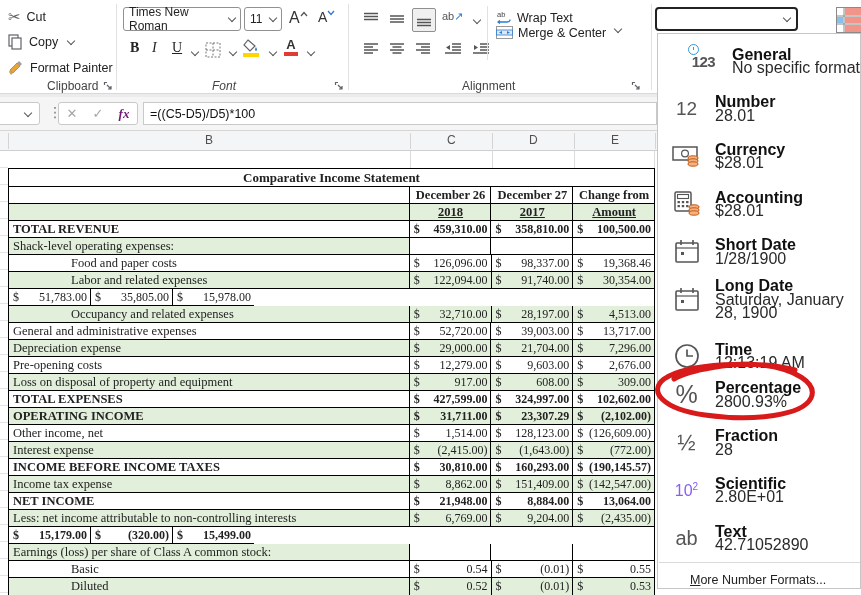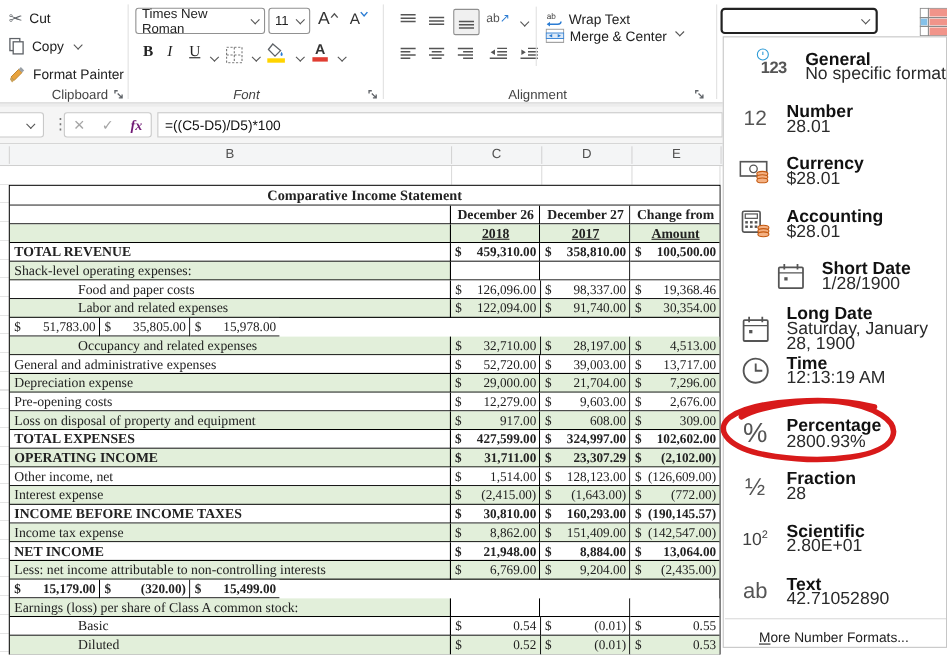--- a/index.html
+++ b/index.html
@@ -63,21 +63,21 @@
   .msample{color:#2a2a2a;}
   .msep{position:absolute;left:1px;top:528px;width:201px;height:1px;background:#dadada;}
   .mfooter{position:absolute;left:32px;top:539px;font-size:12.5px;color:#222;cursor:pointer;}
   .mfooter::first-letter{text-decoration:underline;}
   .ico-123{font-size:15px;font-weight:bold;letter-spacing:-0.5px;position:relative;color:#555;}
   .ico-123 .clk{position:absolute;left:-4px;top:-9px;width:11px;height:11px;border:1.4px solid #2E9BD6;border-radius:50%;background:#fff;box-sizing:border-box;}
   .ico-123 .clk:after{content:"";position:absolute;left:4px;top:2px;width:1px;height:3px;background:#2E9BD6;}
   .ico-12{font-size:19px;color:#555;}
   .ico-pct{font-size:25px;color:#555;}
   .ico-frac{font-size:22px;color:#555;}
-  .ico-sci{font-size:16px;color:#404040;}
+  .ico-sci{font-size:16px;color:#8b5cf6;}
   .ico-sci sup{font-size:10px;}
   .ico-ab{font-size:20px;color:#555;}
   
   .anno{position:absolute;left:645px;top:358px;z-index:9;pointer-events:none;}
 </style>
 </head>
 <body>
 
 <div class="ribbon">
 
@@ -731,21 +731,21 @@
               <ellipse cx="21" cy="22" rx="5" ry="2.2"></ellipse>
             </g>
           </svg>
         </div>
     <div class="mtxt">
       <div class="mtitle">Accounting</div>
       <div class="msample">$28.01</div>
     </div>
   </div>
 
-  <div class="mitem" style="top: 193.8px; justify-content: center;">
+  <div class="mitem" style="top: 193.8px;">
     <div class="mico">
           <svg width="26" height="25" viewBox="0 0 26 25">
             <rect x="2" y="4" width="22" height="19" rx="1" fill="#fff" stroke="#555" stroke-width="1.6"></rect>
             <path d="M2 9 H24" stroke="#555" stroke-width="1.2"></path>
             <path d="M7 1 V6 M19 1 V6" stroke="#555" stroke-width="1.6"></path>
             <rect x="7" y="13" width="3" height="3" fill="#555"></rect>
           </svg>
         </div>
     <div class="mtxt">
       <div class="mtitle">Short Date</div>
@@ -761,21 +761,21 @@
             <path d="M7 1 V6 M19 1 V6" stroke="#555" stroke-width="1.6"></path>
             <rect x="7" y="13" width="3" height="3" fill="#555"></rect>
           </svg>
         </div>
     <div class="mtxt">
       <div class="mtitle">Long Date</div>
       <div class="msample">Saturday, January 28, 1900</div>
     </div>
   </div>
 
-  <div class="mitem" style="top: 279px;">
+  <div class="mitem" style="top: 298px;">
     <div class="mico">
           <svg width="26" height="26" viewBox="0 0 26 26">
             <circle cx="13" cy="13" r="11" fill="#fff" stroke="#555" stroke-width="1.7"></circle>
             <path d="M13 6.5 V13 H19" stroke="#555" stroke-width="1.7" fill="none"></path>
           </svg>
         </div>
     <div class="mtxt">
       <div class="mtitle">Time</div>
       <div class="msample">12:13:19 AM</div>
     </div>

